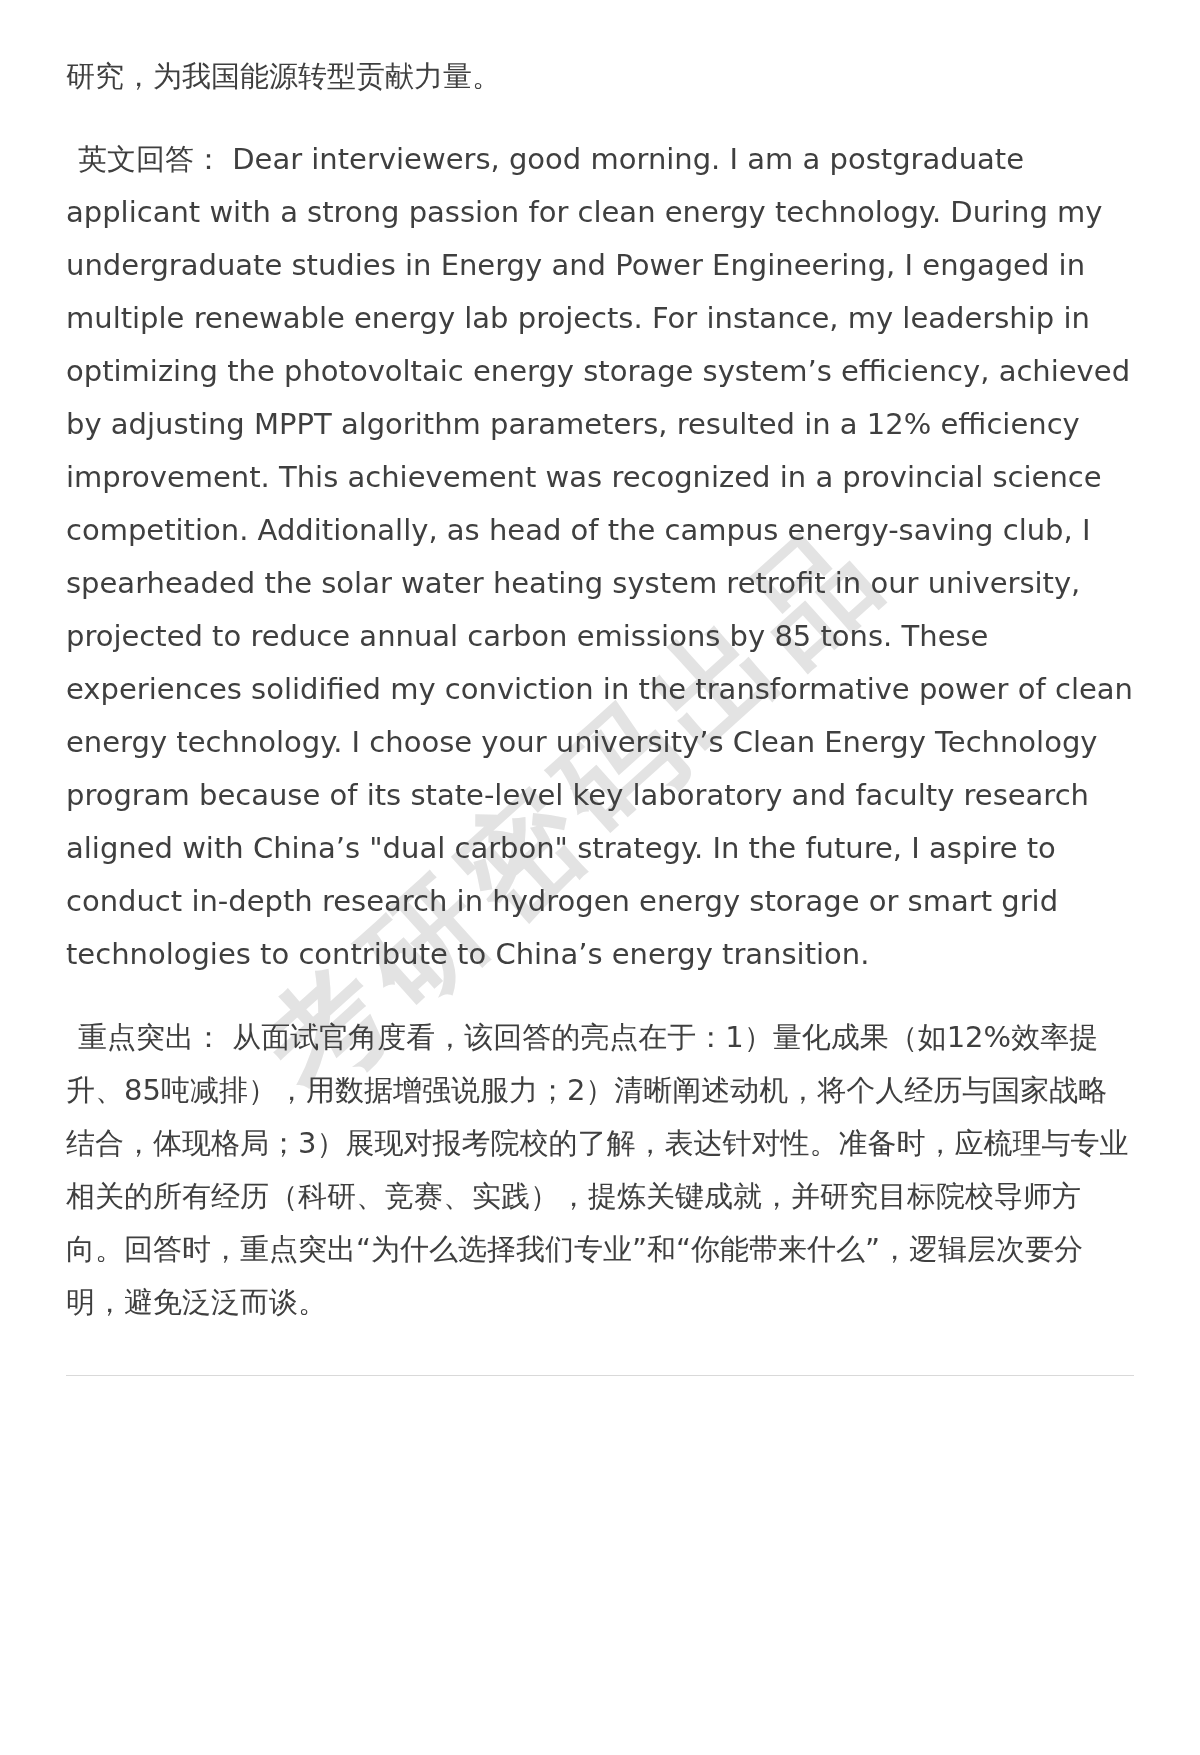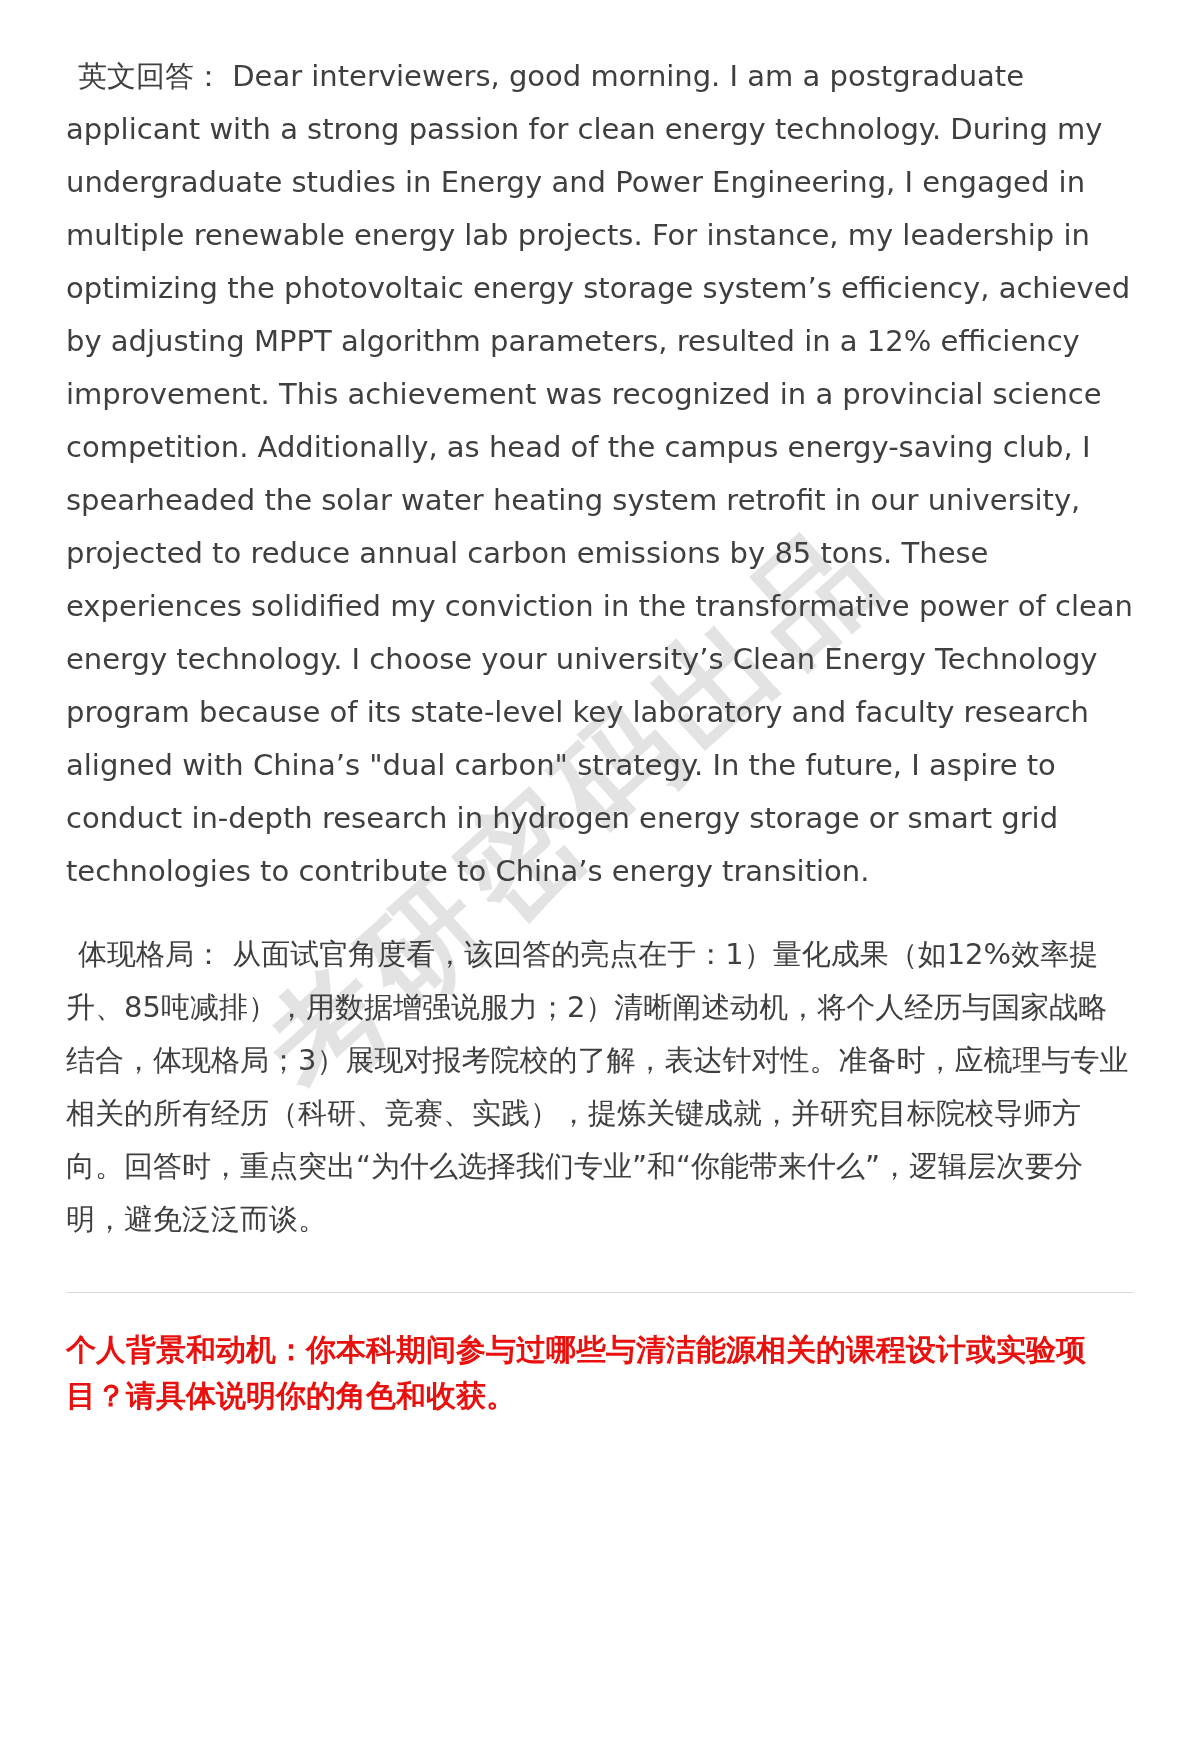--- a/index.html
+++ b/index.html
@@ -78,24 +78,24 @@
   }
 </style>
 </head>
 <body>
 
 <div class="watermark">考研密码出品</div>
 
 <div class="page">
   <div class="content">
 
+    <p class="para">研究，为我国能源转型贡献力量。</p>
 
     <p class="para"><span class="label">英文回答：</span><span> Dear interviewers, good morning. I am a postgraduate applicant with a strong passion for clean energy technology. During my undergraduate studies in Energy and Power Engineering, I engaged in multiple renewable energy lab projects. For instance, my leadership in optimizing the photovoltaic energy storage system’s efficiency, achieved by adjusting MPPT algorithm parameters, resulted in a 12% efficiency improvement. This achievement was recognized in a provincial science competition. Additionally, as head of the campus energy-saving club, I spearheaded the solar water heating system retrofit in our university, projected to reduce annual carbon emissions by 85 tons. These experiences solidified my conviction in the transformative power of clean energy technology. I choose your university’s Clean Energy Technology program because of its state-level key laboratory and faculty research aligned with China’s "dual carbon" strategy. In the future, I aspire to conduct in-depth research in hydrogen energy storage or smart grid technologies to contribute to China’s energy transition.</span></p>
 
-    <p class="para"><span class="label">体现格局：</span><span> 从面试官角度看，该回答的亮点在于：1）量化成果（如12%效率提升、85吨减排），用数据增强说服力；2）清晰阐述动机，将个人经历与国家战略结合，体现格局；3）展现对报考院校的了解，表达针对性。准备时，应梳理与专业相关的所有经历（科研、竞赛、实践），提炼关键成就，并研究目标院校导师方向。回答时，重点突出“为什么选择我们专业”和“你能带来什么”，逻辑层次要分明，避免泛泛而谈。</span></p>
+    <p class="para"><span class="label">重点突出：</span><span> 从面试官角度看，该回答的亮点在于：1）量化成果（如12%效率提升、85吨减排），用数据增强说服力；2）清晰阐述动机，将个人经历与国家战略结合，体现格局；3）展现对报考院校的了解，表达针对性。准备时，应梳理与专业相关的所有经历（科研、竞赛、实践），提炼关键成就，并研究目标院校导师方向。回答时，重点突出“为什么选择我们专业”和“你能带来什么”，逻辑层次要分明，避免泛泛而谈。</span></p>
 
     <hr class="divider">
 
-    <p class="highlight-question">个人背景和动机：你本科期间参与过哪些与清洁能源相关的课程设计或实验项目？请具体说明你的角色和收获。</p>
 
 
   </div>
 </div>
 
 </body></html>

